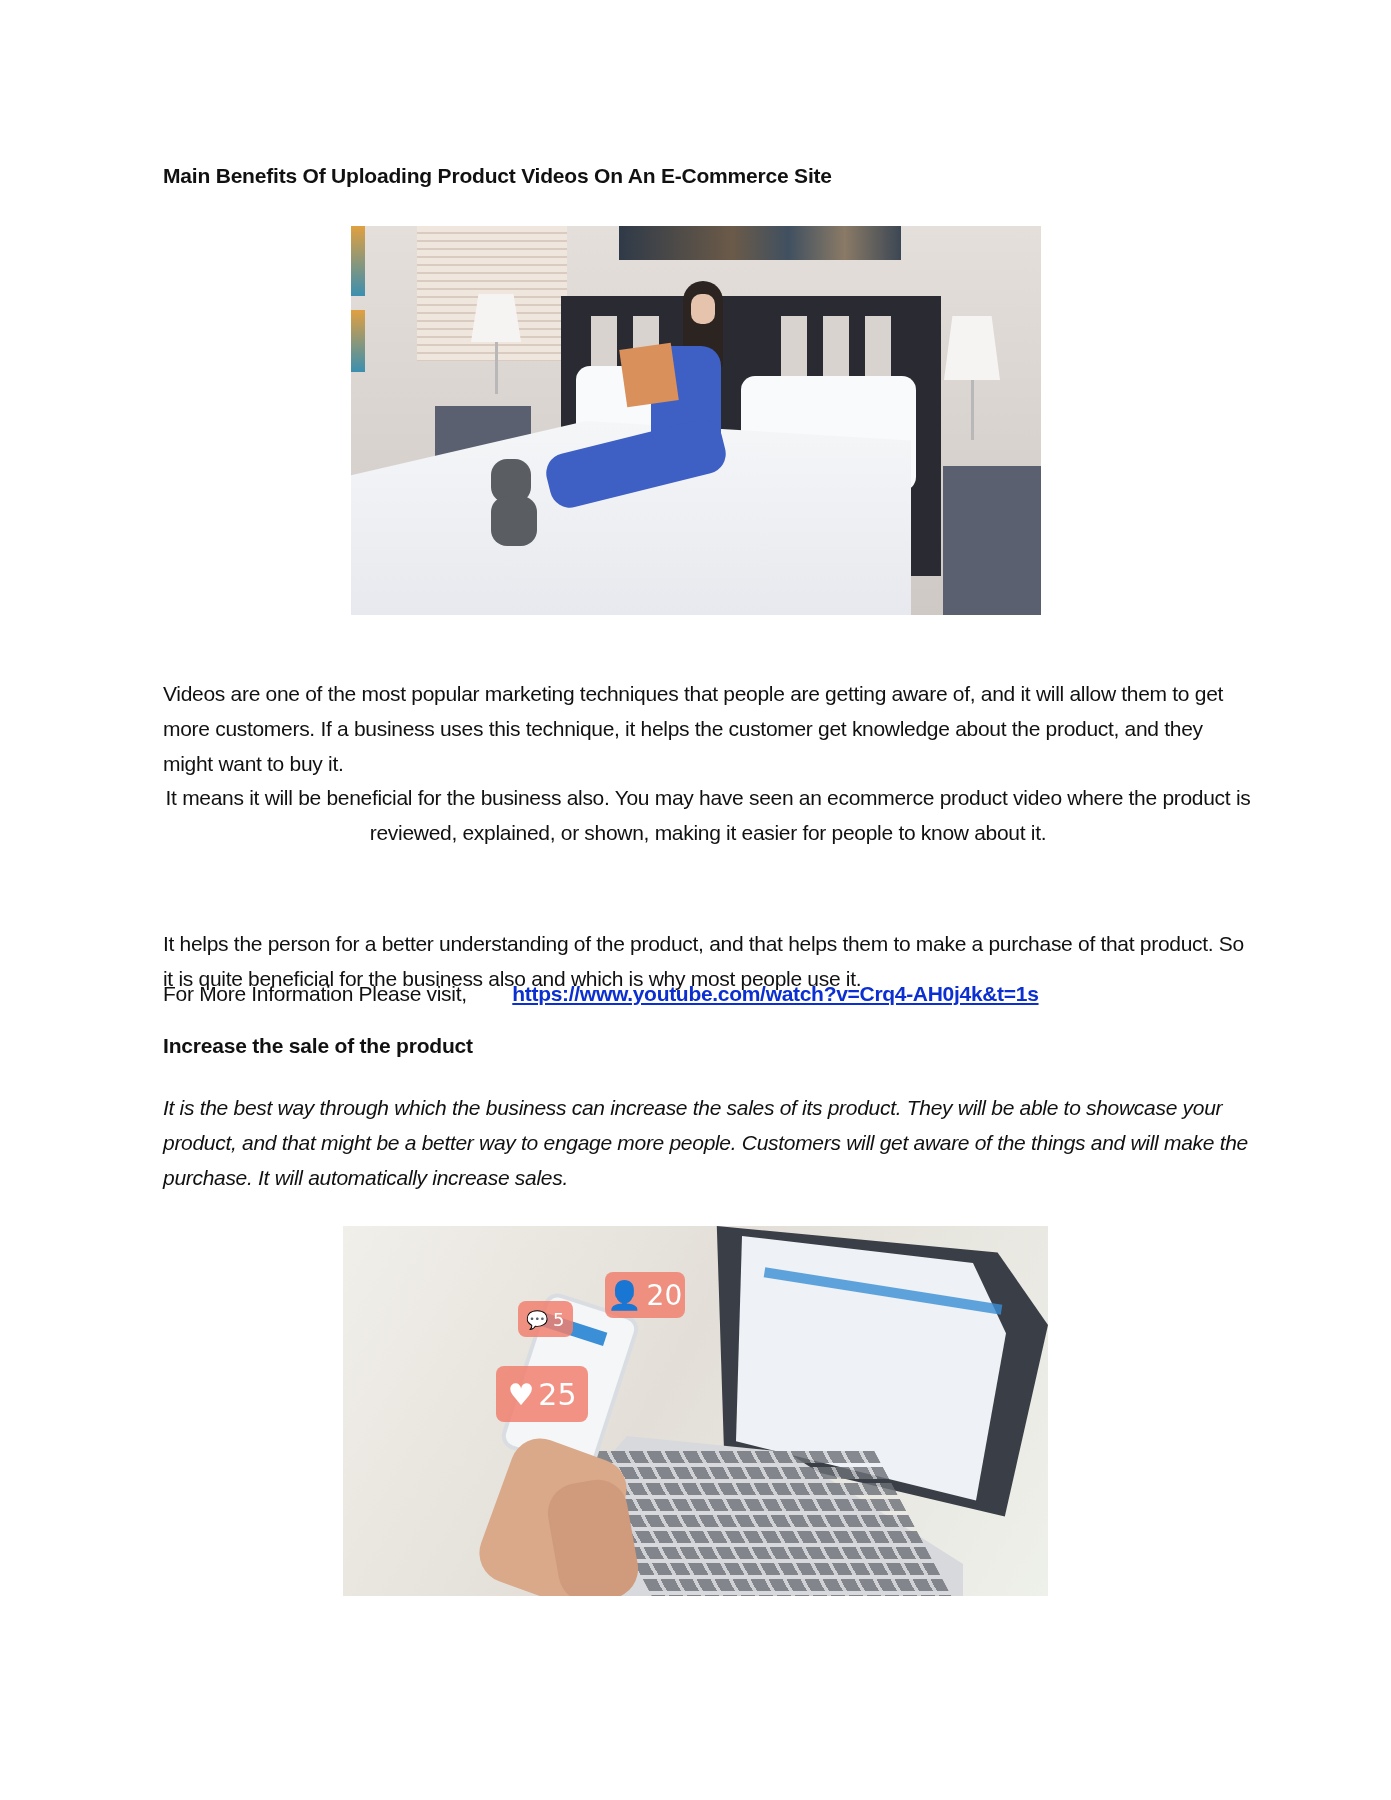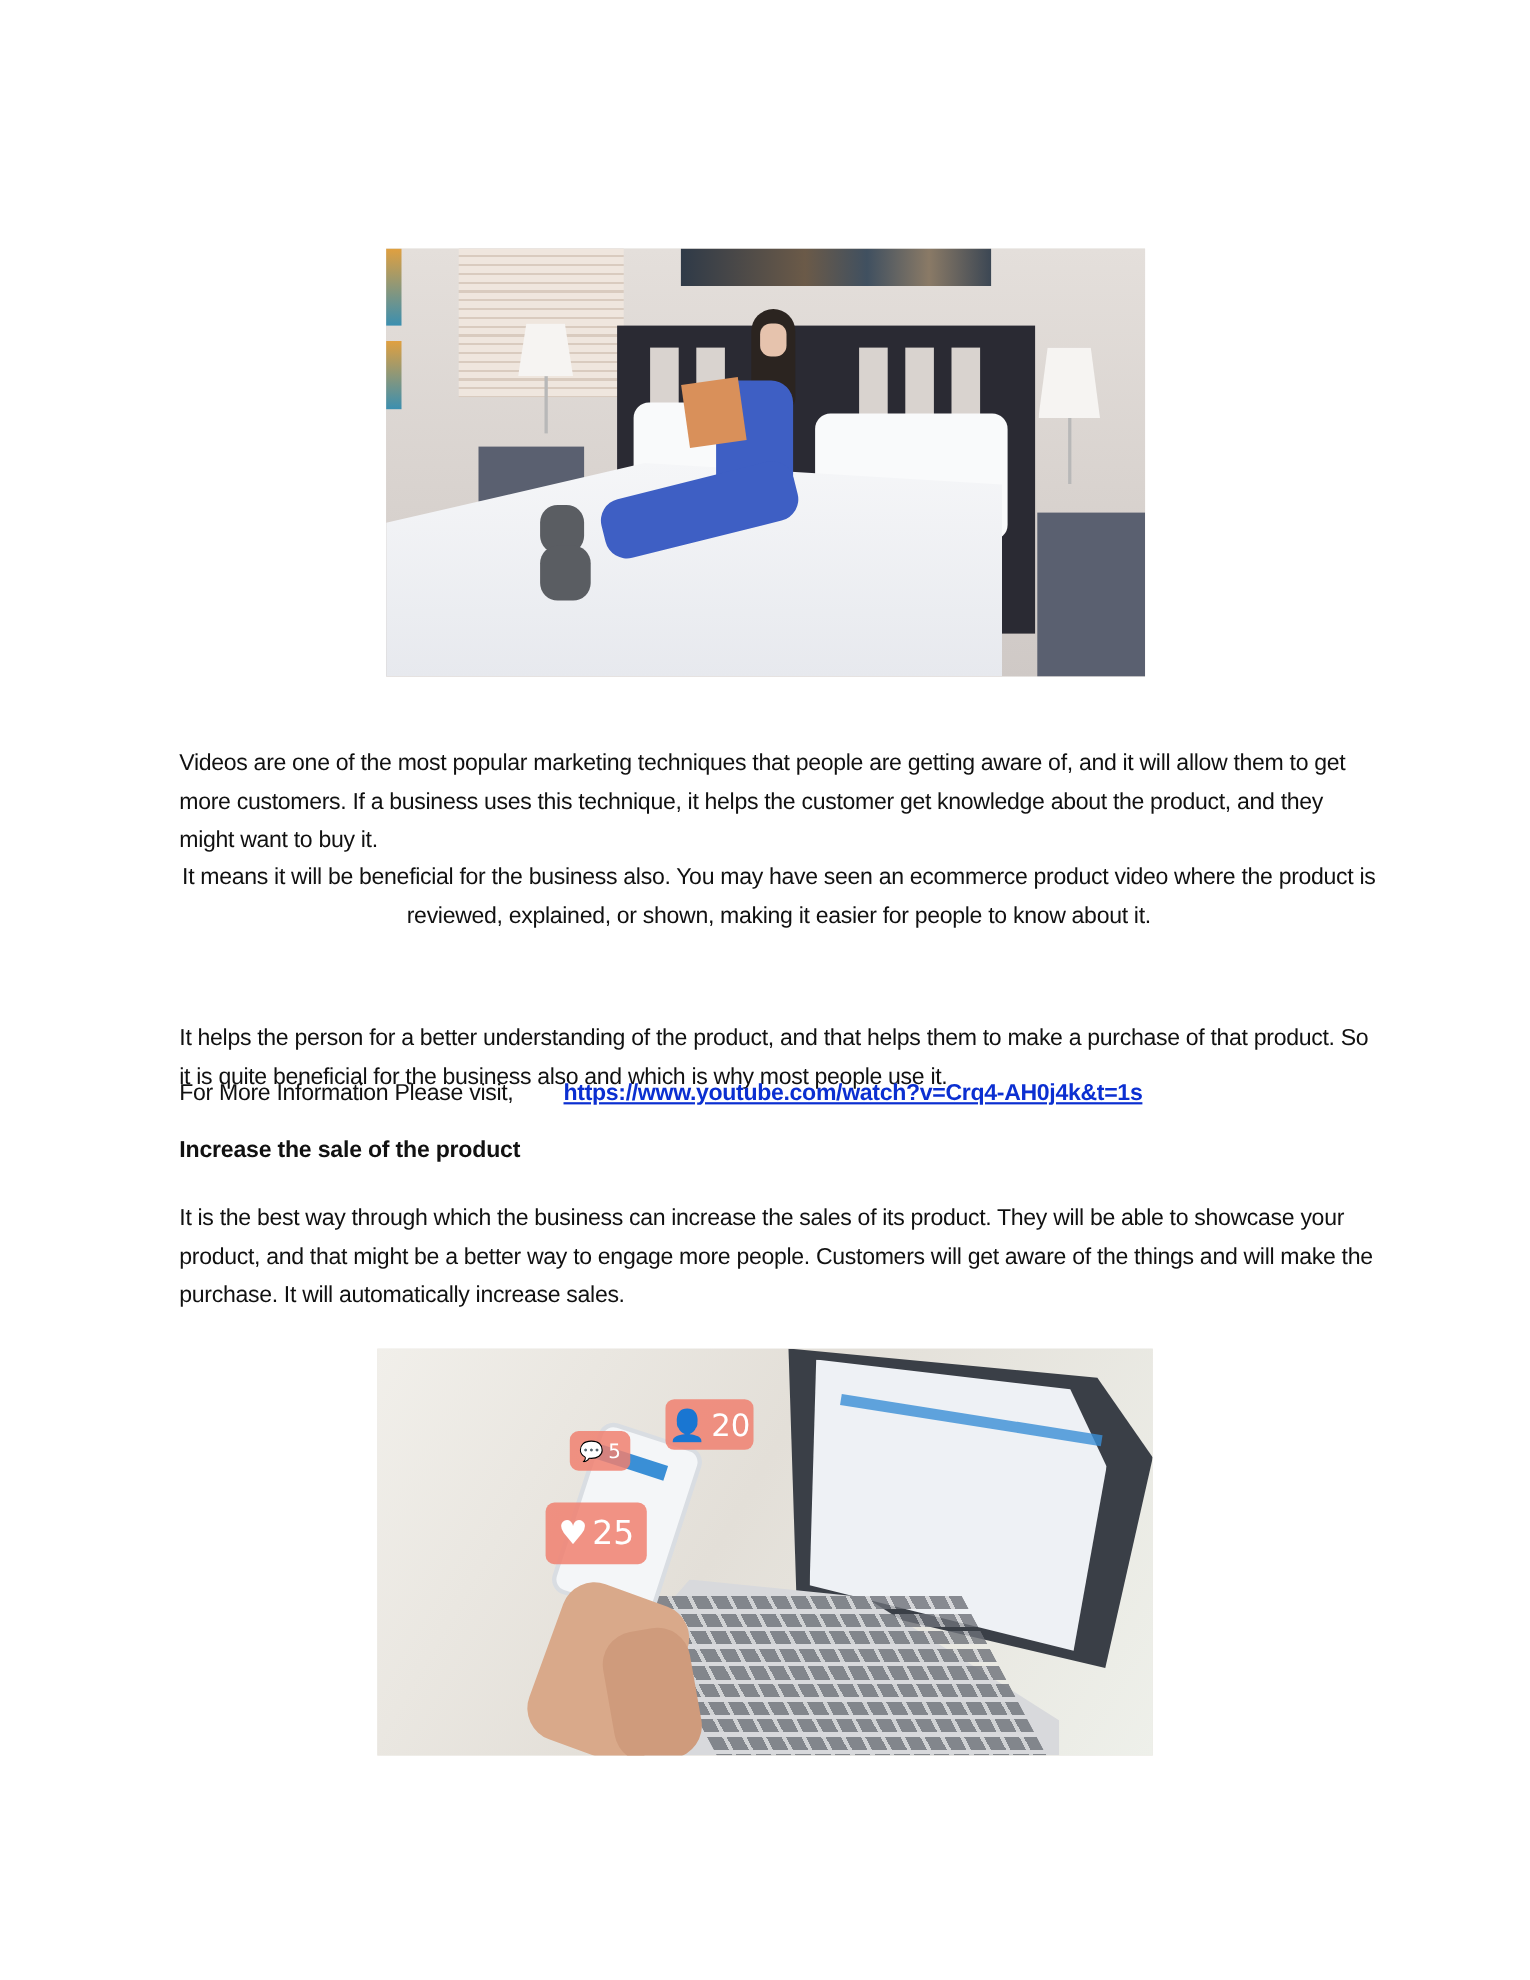--- a/index.html
+++ b/index.html
@@ -50,20 +50,21 @@
     #img2 .phone-bar { position: absolute; left: 190px; top: 95px; width: 74px; height: 14px; background: #3a8fd6; transform: rotate(18deg); }
     #img2 .badge { position: absolute; background: rgba(240,128,112,.85); color: #fff; border-radius: 8px;
       display: flex; align-items: center; justify-content: center; gap: 4px; font-family: "DejaVu Sans", sans-serif; }
     #img2 .hand { position: absolute; background: #d9a98a; border-radius: 30px; }
   </style>
 </head>
 <body>
 
 <div class="page">
 
+  <div class="title">Main Benefits Of Uploading Product Videos On An E-Commerce Site</div>
 
   <div class="img" id="img1">
     <div class="wall"></div>
     <div class="art" style="top:0;height:70px;"></div>
     <div class="art" style="top:84px;height:62px;"></div>
     <div class="blinds"></div>
     <div class="painting"></div>
     <div class="headboard"></div>
     <div class="slat" style="left:240px;"></div>
     <div class="slat" style="left:282px;"></div>
@@ -91,21 +92,21 @@
   <p class="para" style="top:648px;margin-top:28px;">Videos are one of the most popular marketing techniques that people are getting aware of, and it will allow them to get more customers. If a business uses this technique, it helps the customer get knowledge about the product, and they might want to buy it.</p>
   <p class="para" style="top:780px;text-align:center;">It means it will be beneficial for the business also. You may have seen an ecommerce product video where the product is reviewed, explained, or shown, making it easier for people to know about it.</p>
   <p class="para" style="top:878px;margin-top:48px;">It helps the person for a better understanding of the product, and that helps them to make a purchase of that product. So it is quite beneficial for the business also and which is why most people use it.</p>
 
   <p class="para" style="top:976px;">
     <span>For More Information Please visit, </span><a class="link" href="#">https://www.youtube.com/watch?v=Crq4-AH0j4k&amp;t=1s</a>
   </p>
 
   <div class="heading" style="top:1034px;">Increase the sale of the product</div>
 
-  <p class="para" style="top:1090px;">It is the best way through which the business can increase the sales of its product. They will be able to showcase your product, and that might be a better way to engage more people. Customers will get aware of the things and will make the purchase. It will automatically increase sales.</p>
+  <p class="para" style="top:1090px;font-style:italic;">It is the best way through which the business can increase the sales of its product. They will be able to showcase your product, and that might be a better way to engage more people. Customers will get aware of the things and will make the purchase. It will automatically increase sales.</p>
 
   <div class="img" id="img2">
     <div class="bg"></div>
     <div class="laptop-screen"></div>
     <div class="screen-content"></div>
     <div class="screen-bar"></div>
     <div class="keyboard"></div>
     <div class="keys"></div>
     <div class="phone"></div>
     <div class="phone-bar"></div>

